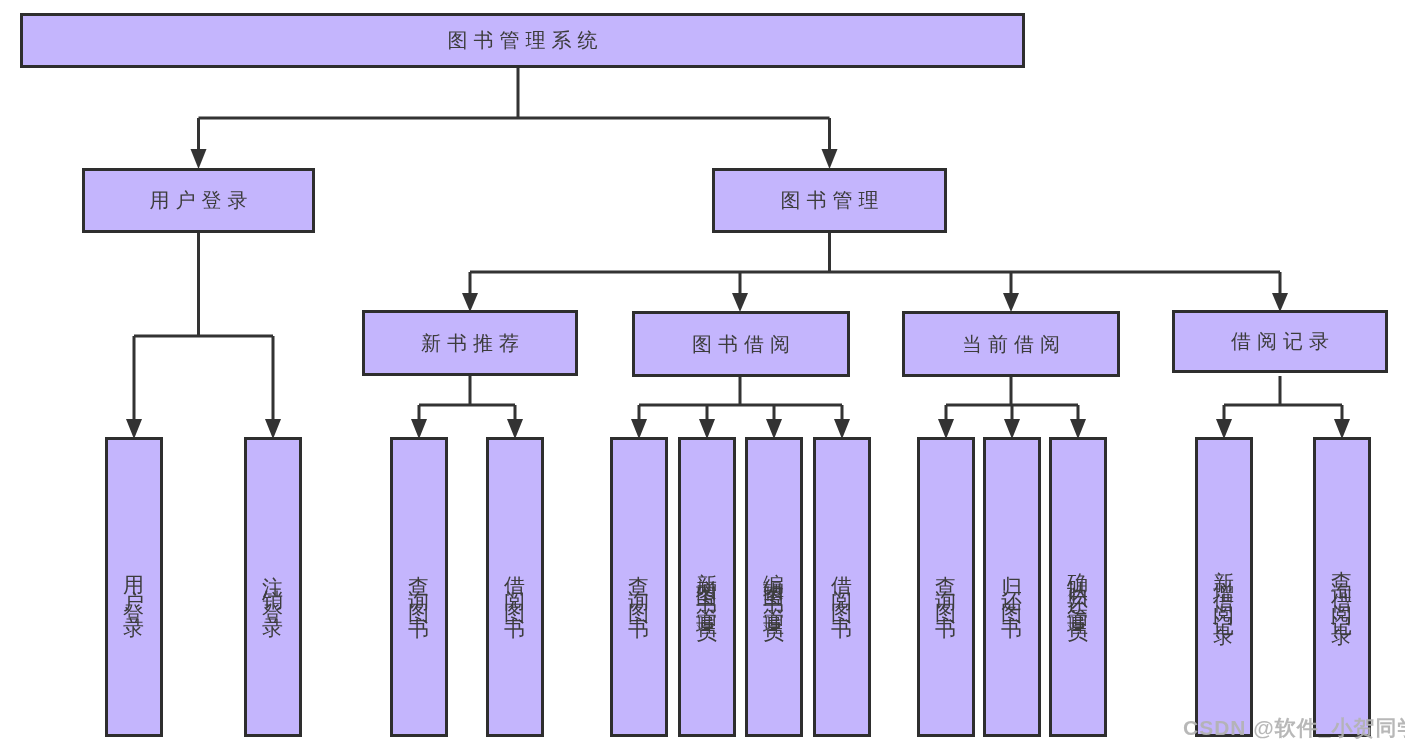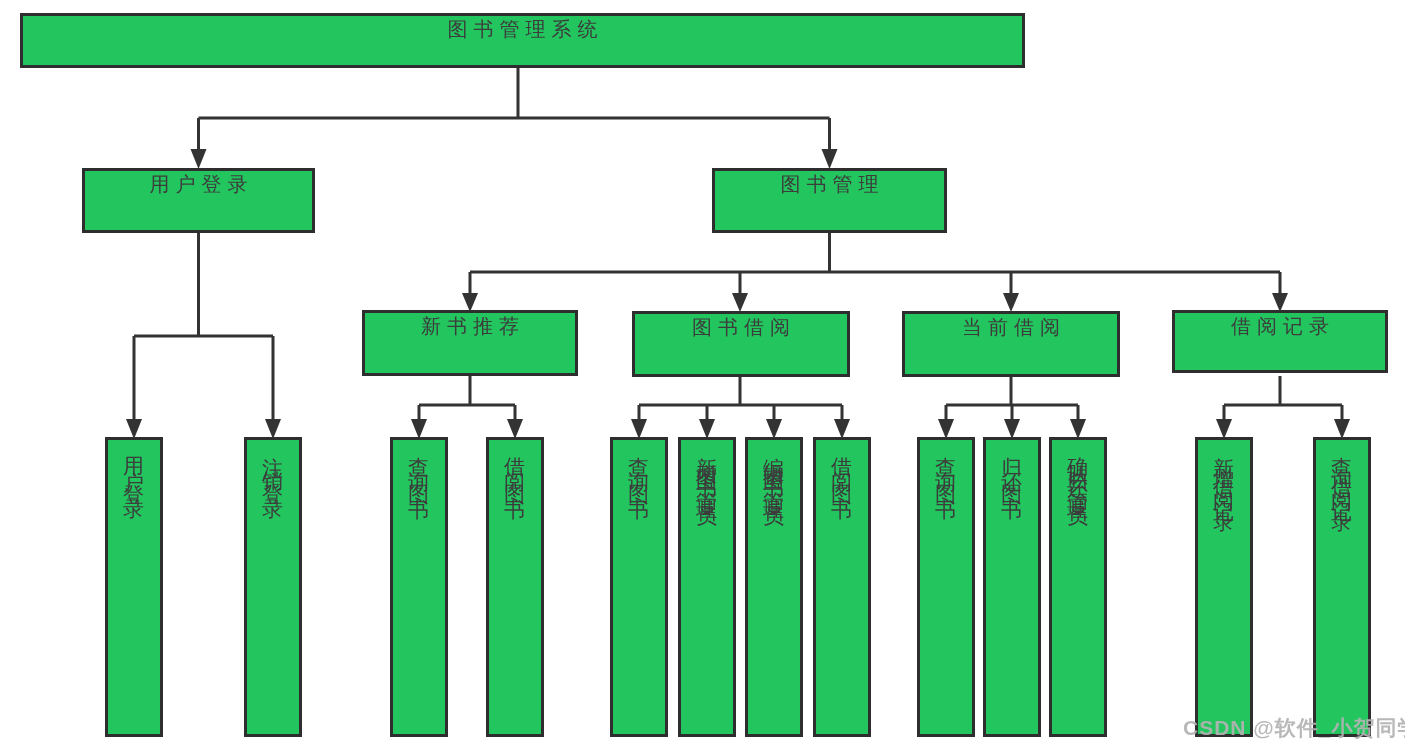--- a/index.html
+++ b/index.html
@@ -17,24 +17,24 @@
   }
   #connectors {
     position: absolute;
     left: 0;
     top: 0;
     z-index: 1;
   }
   .node {
     position: absolute;
     box-sizing: border-box;
-    background: #22c55e;
+    background: #c4b5fd;
     border: 3px solid var(--border, #2e2e2e);
     display: flex;
-    align-items: flex-start;
+    align-items: center;
     justify-content: center;
     z-index: 2;
   }
   .hlabel {
     color: var(--text, #3c3c3c);
     font-size: 20px;
     letter-spacing: 6px;
     text-indent: 6px;
     white-space: nowrap;
   }

